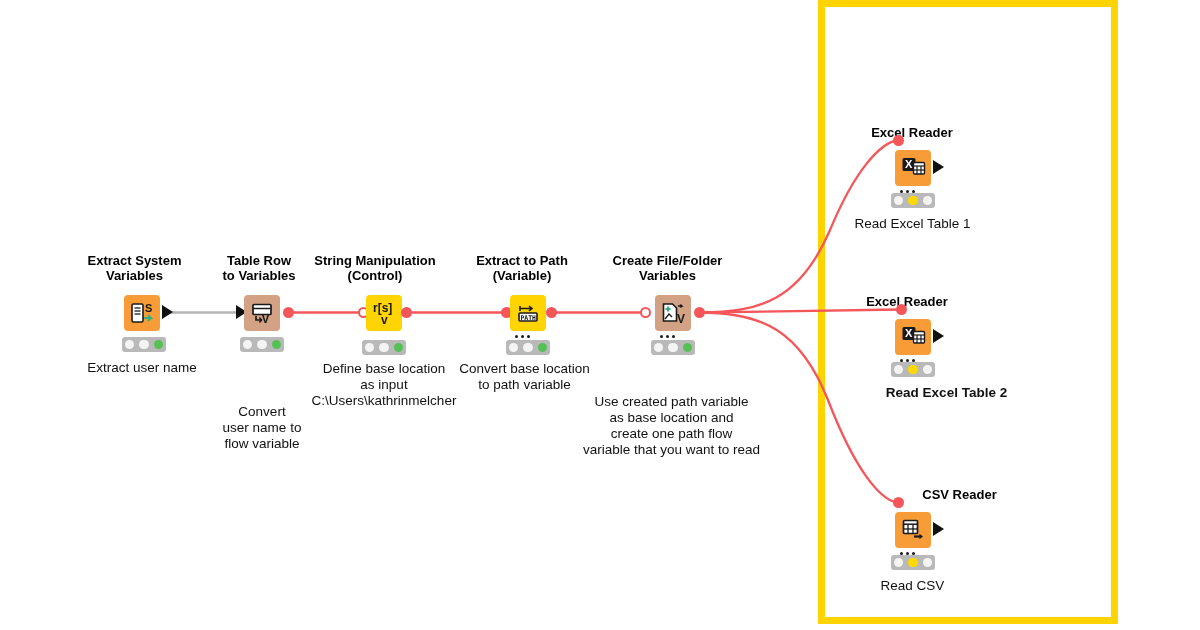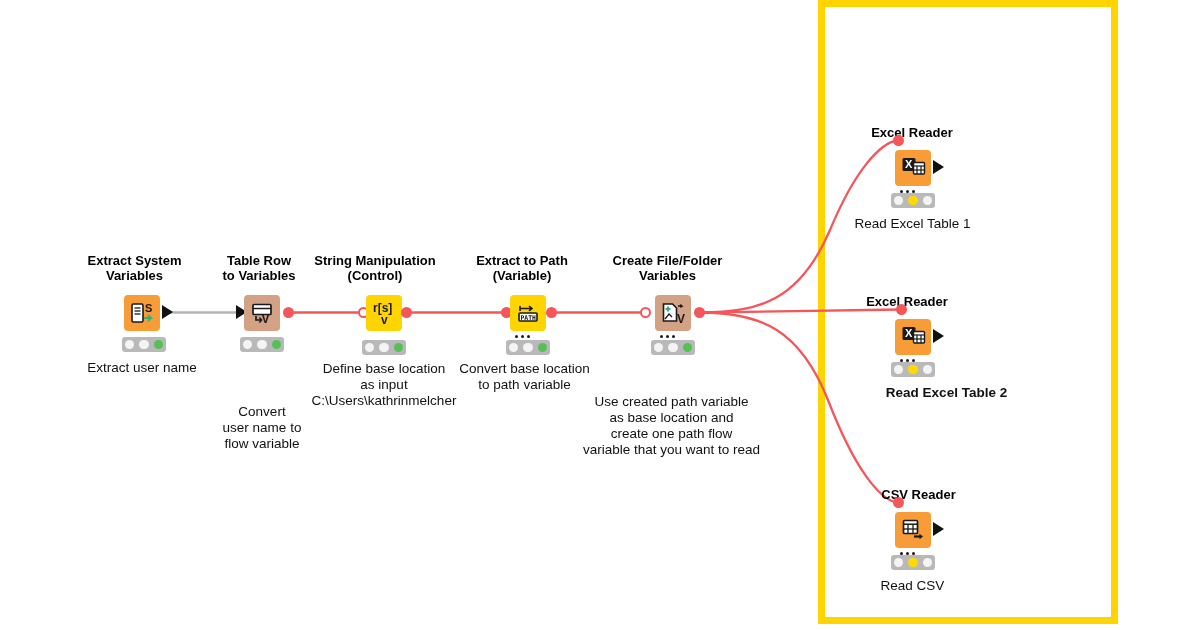--- a/index.html
+++ b/index.html
@@ -218,21 +218,21 @@
     <div class="port-tri" style="left:933px;top:329px;"></div>
     <div class="status" style="left:891px;top:362px;">
       <span></span>
       <span class="yellow"></span>
       <span></span>
     </div>
     <div class="node-label" style="left:875px;top:385px;width:143px;font-weight:bold;">Read Excel Table 2</div>
   </div>
 
   <div class="node">
-    <div class="node-title" style="left:862px;top:487px;width:113px;">CSV Reader</div>
+    <div class="node-title" style="left:903px;top:487px;width:113px;">CSV Reader</div>
     <div class="port-dot" style="left:893px;top:497px;"></div>
     <div class="node-box orange" style="left:895px;top:512px;">
       <svg class="node-icon" viewBox="0 0 36 36">
         <rect x="8.5" y="8.5" width="14" height="13" rx="1" fill="#fff" stroke="#1a1a1a" stroke-width="1.7"></rect>
         <line x1="8.5" y1="12.2" x2="22.5" y2="12.2" stroke="#1a1a1a" stroke-width="1.5"></line>
         <line x1="13" y1="12.2" x2="13" y2="21.5" stroke="#1a1a1a" stroke-width="1.3"></line>
         <line x1="18" y1="12.2" x2="18" y2="21.5" stroke="#1a1a1a" stroke-width="1.3"></line>
         <line x1="8.5" y1="17" x2="22.5" y2="17" stroke="#1a1a1a" stroke-width="1.3"></line>
         <path d="M19 24.5 h7" stroke="#1a1a1a" stroke-width="2.2"></path>
         <path d="M24.5 21.8 L28 24.5 L24.5 27.2 z" fill="#1a1a1a"></path>

